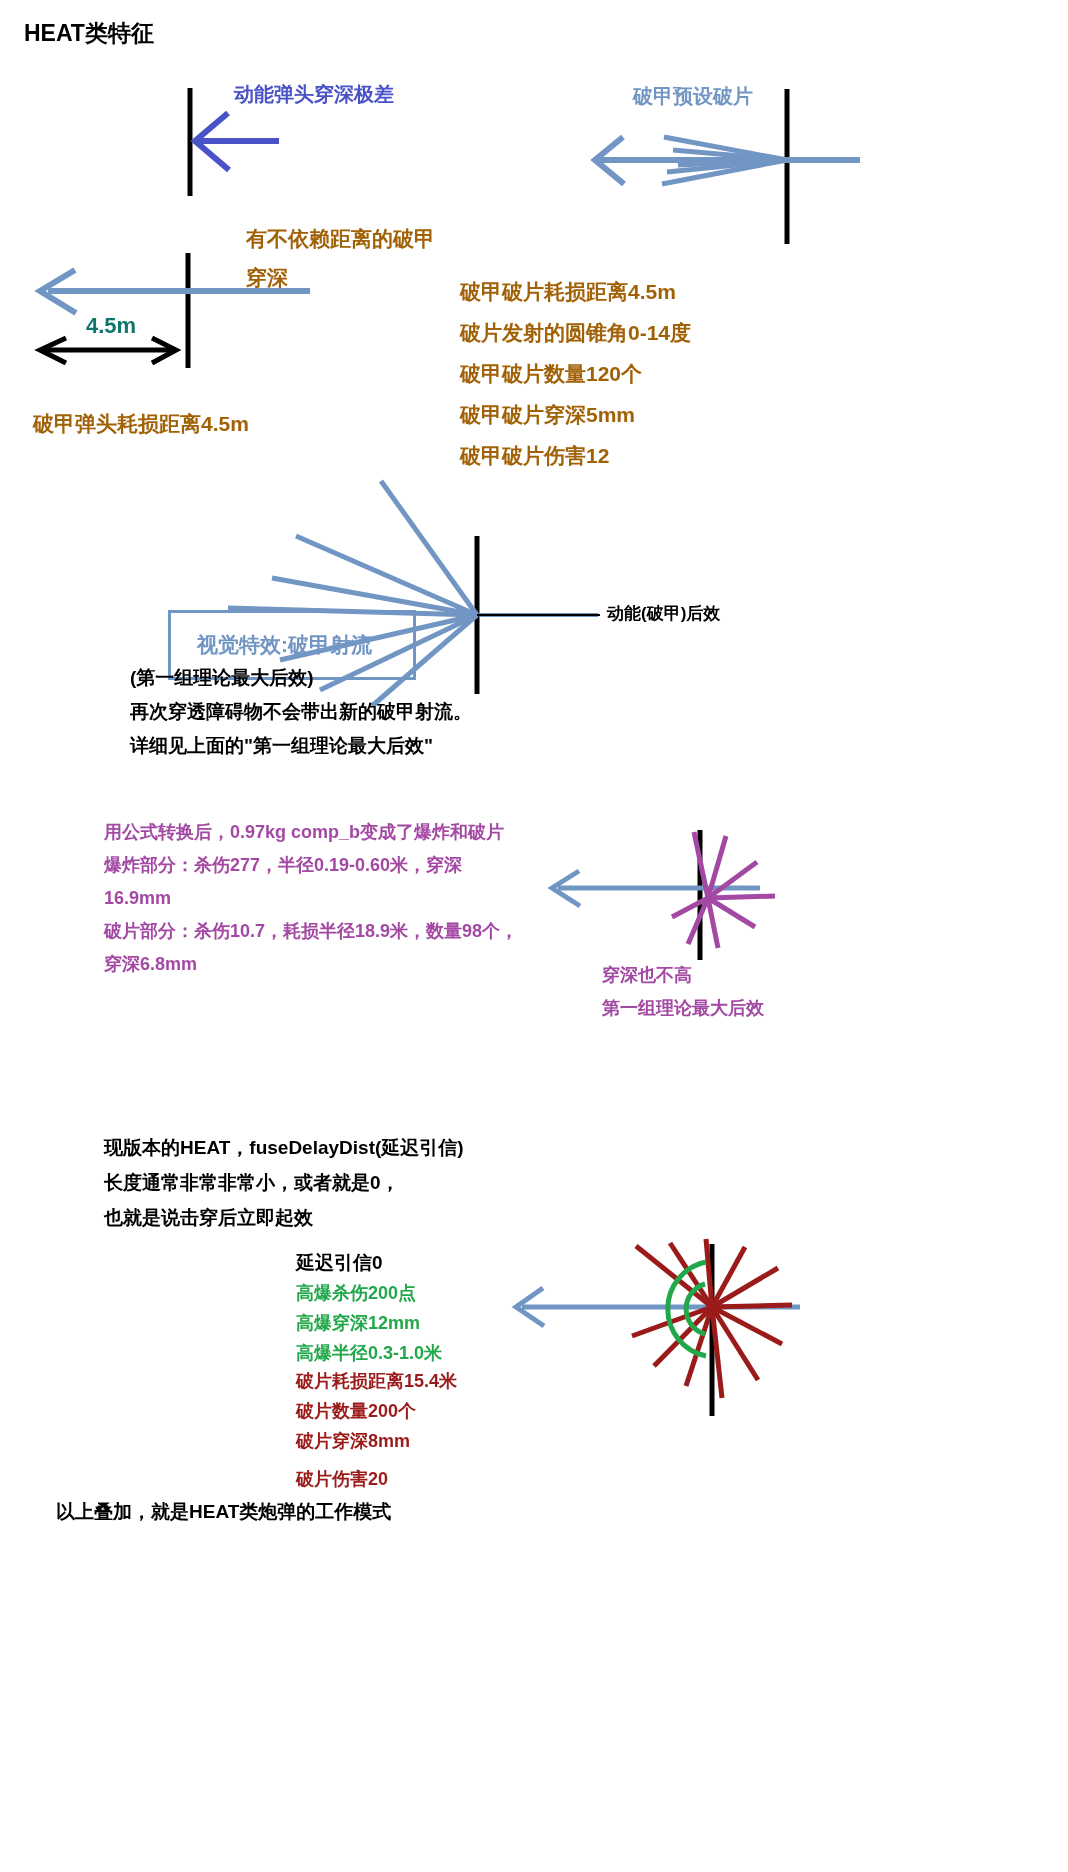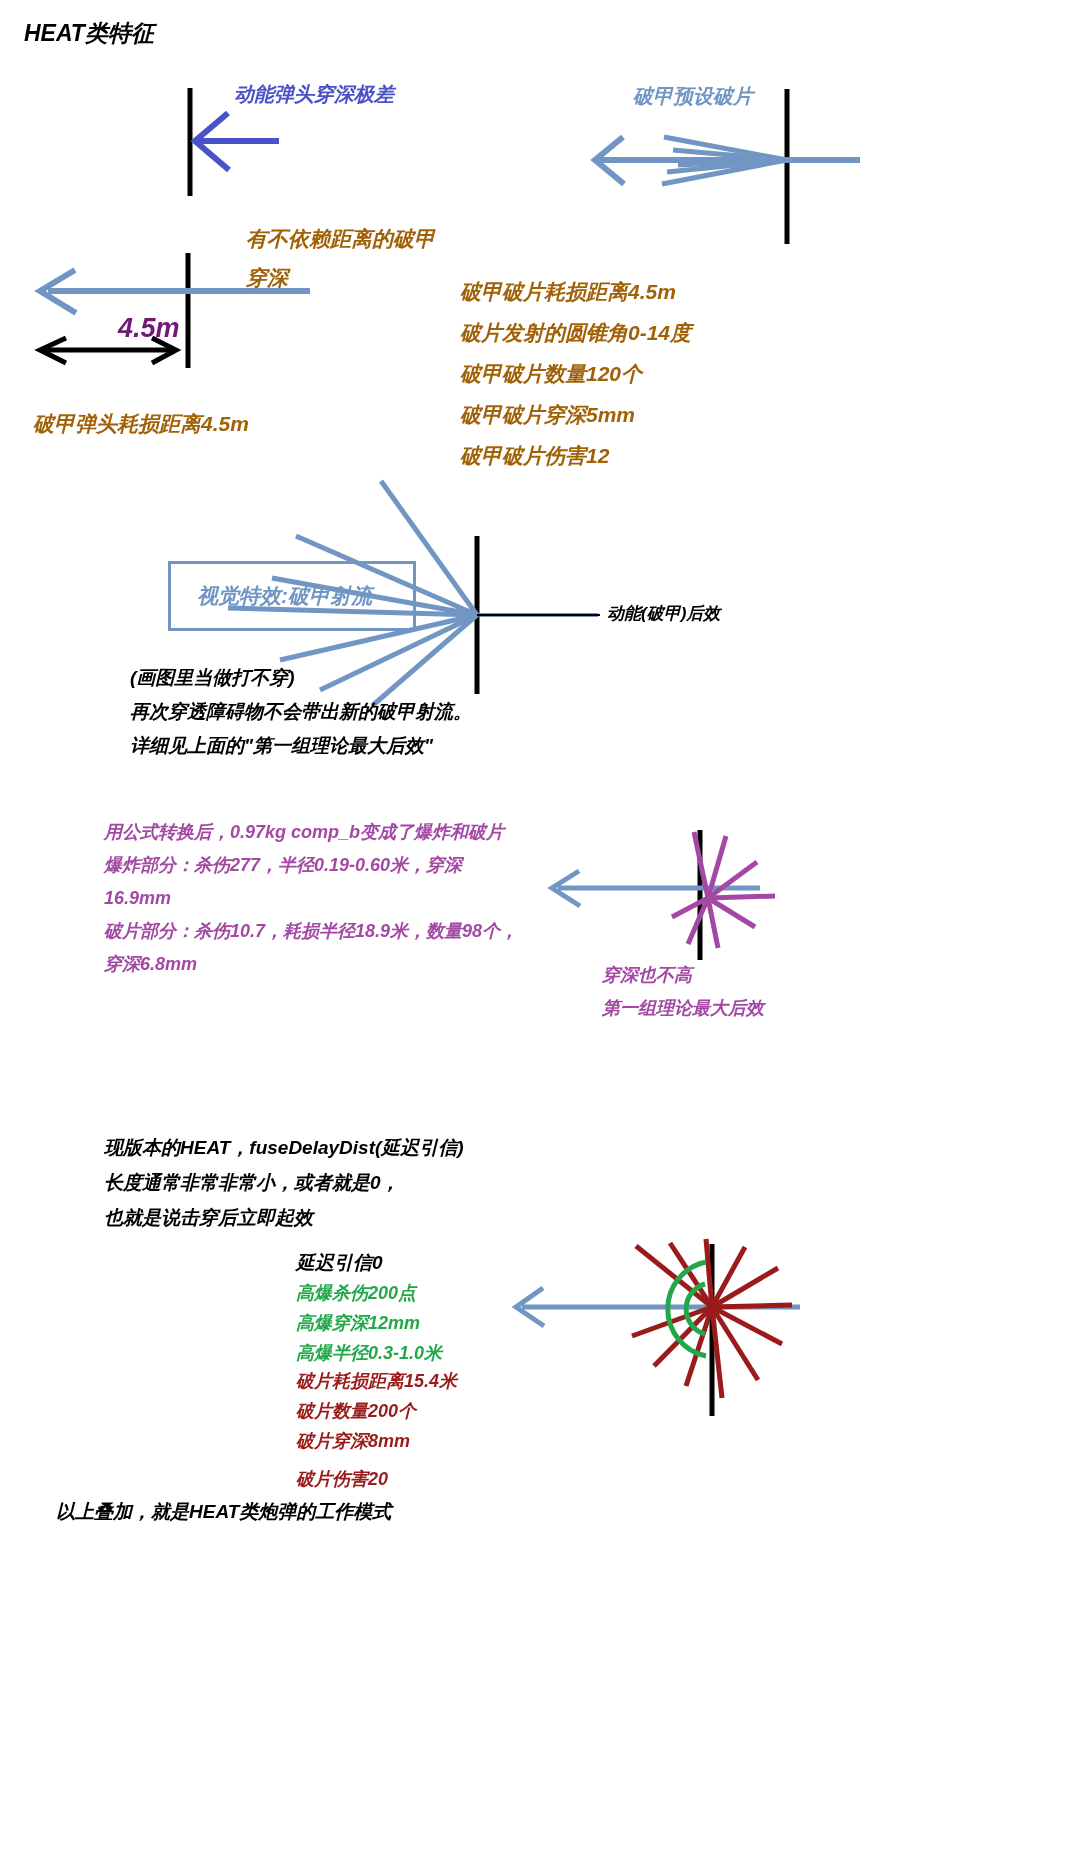--- a/index.html
+++ b/index.html
@@ -10,21 +10,20 @@
   body {
     font-family: "Liberation Sans", "DejaVu Sans", sans-serif;
     -webkit-font-smoothing: none;
   }
   #page {
     position: relative;
     width: 1068px;
     height: 1872px;
     background: #ffffff;
     overflow: hidden;
-    font-style: italic;
   }
   .abs { position: absolute; }
   svg.layer {
     position: absolute;
     left: 0; top: 0;
     width: 1068px;
     height: 1872px;
     pointer-events: none;
   }
   .txt {
@@ -36,21 +35,21 @@
   .title {
     font-size: 23px;
     color: #000000;
     letter-spacing: 0px;
   }
   .blue-strong { color: #4A52C8; font-size: 20px; }
   .steel { color: #7196C4; font-size: 20px; }
   .steel-lg { color: #a16207; font-size: 21px; margin-top: 20px; }
   .black-bold { color: #000000; font-size: 19px; }
   .black-bold-sm { color: #000000; font-size: 17px; }
-  .dim-label { color: #701a75; font-size: 27px; margin-left: 32px; }
+  .dim-label { color: #0f766e; font-size: 22px; }
   .purple-lg { color: #A349A4; font-size: 18px; }
   .green { color: #22A84A; font-size: 18px; }
   .darkred { color: #9B1B1B; font-size: 18px; }
   .box-label {
     position: absolute;
     border: 3px solid #7196C4;
     color: #7196C4;
     font-size: 21px;
     font-weight: bold;
     display: flex;
@@ -166,28 +165,28 @@
   <div class="txt steel-lg" style="left:33px; top:393px;">破甲弹头耗损距离4.5m</div>
 
   <div class="abs" style="left:460px; top:261px;">
     <div class="txt steel-lg" style="position:relative; left:0; top:0; margin-bottom:12px;">破甲破片耗损距离4.5m</div>
     <div class="txt steel-lg" style="position:relative; left:0; top:0; margin-bottom:12px;">破片发射的圆锥角0-14度</div>
     <div class="txt steel-lg" style="position:relative; left:0; top:0; margin-bottom:12px;">破甲破片数量120个</div>
     <div class="txt steel-lg" style="position:relative; left:0; top:0; margin-bottom:12px;">破甲破片穿深5mm</div>
     <div class="txt steel-lg" style="position:relative; left:0; top:0;">破甲破片伤害12</div>
   </div>
 
-  <div class="box-label" style="left:168px; top:561px; width:248px; height:70px;">
+  <div class="box-label" style="left:168px; top:610px; width:248px; height:70px;">
     <span>视觉特效:破甲射流</span>
   </div>
 
   <div class="txt black-bold-sm" style="left:607px; top:605px;">动能(破甲)后效</div>
 
   <div class="abs" style="left:130px; top:668px;">
-    <div class="txt black-bold" style="position:relative; margin-bottom:15px;">(画图里当做打不穿)</div>
+    <div class="txt black-bold" style="position:relative; margin-bottom:15px;">(第一组理论最大后效)</div>
     <div class="txt black-bold" style="position:relative; margin-bottom:15px;">再次穿透障碍物不会带出新的破甲射流。</div>
     <div class="txt black-bold" style="position:relative;">详细见上面的"第一组理论最大后效"</div>
   </div>
 
   <div class="abs" style="left:104px; top:823px;">
     <div class="txt purple-lg" style="position:relative; margin-bottom:15px;">用公式转换后，0.97kg comp_b变成了爆炸和破片</div>
     <div class="txt purple-lg" style="position:relative; margin-bottom:15px;">爆炸部分：杀伤277，半径0.19-0.60米，穿深</div>
     <div class="txt purple-lg" style="position:relative; margin-bottom:15px;">16.9mm</div>
     <div class="txt purple-lg" style="position:relative; margin-bottom:15px;">破片部分：杀伤10.7，耗损半径18.9米，数量98个，</div>
     <div class="txt purple-lg" style="position:relative;">穿深6.8mm</div>

